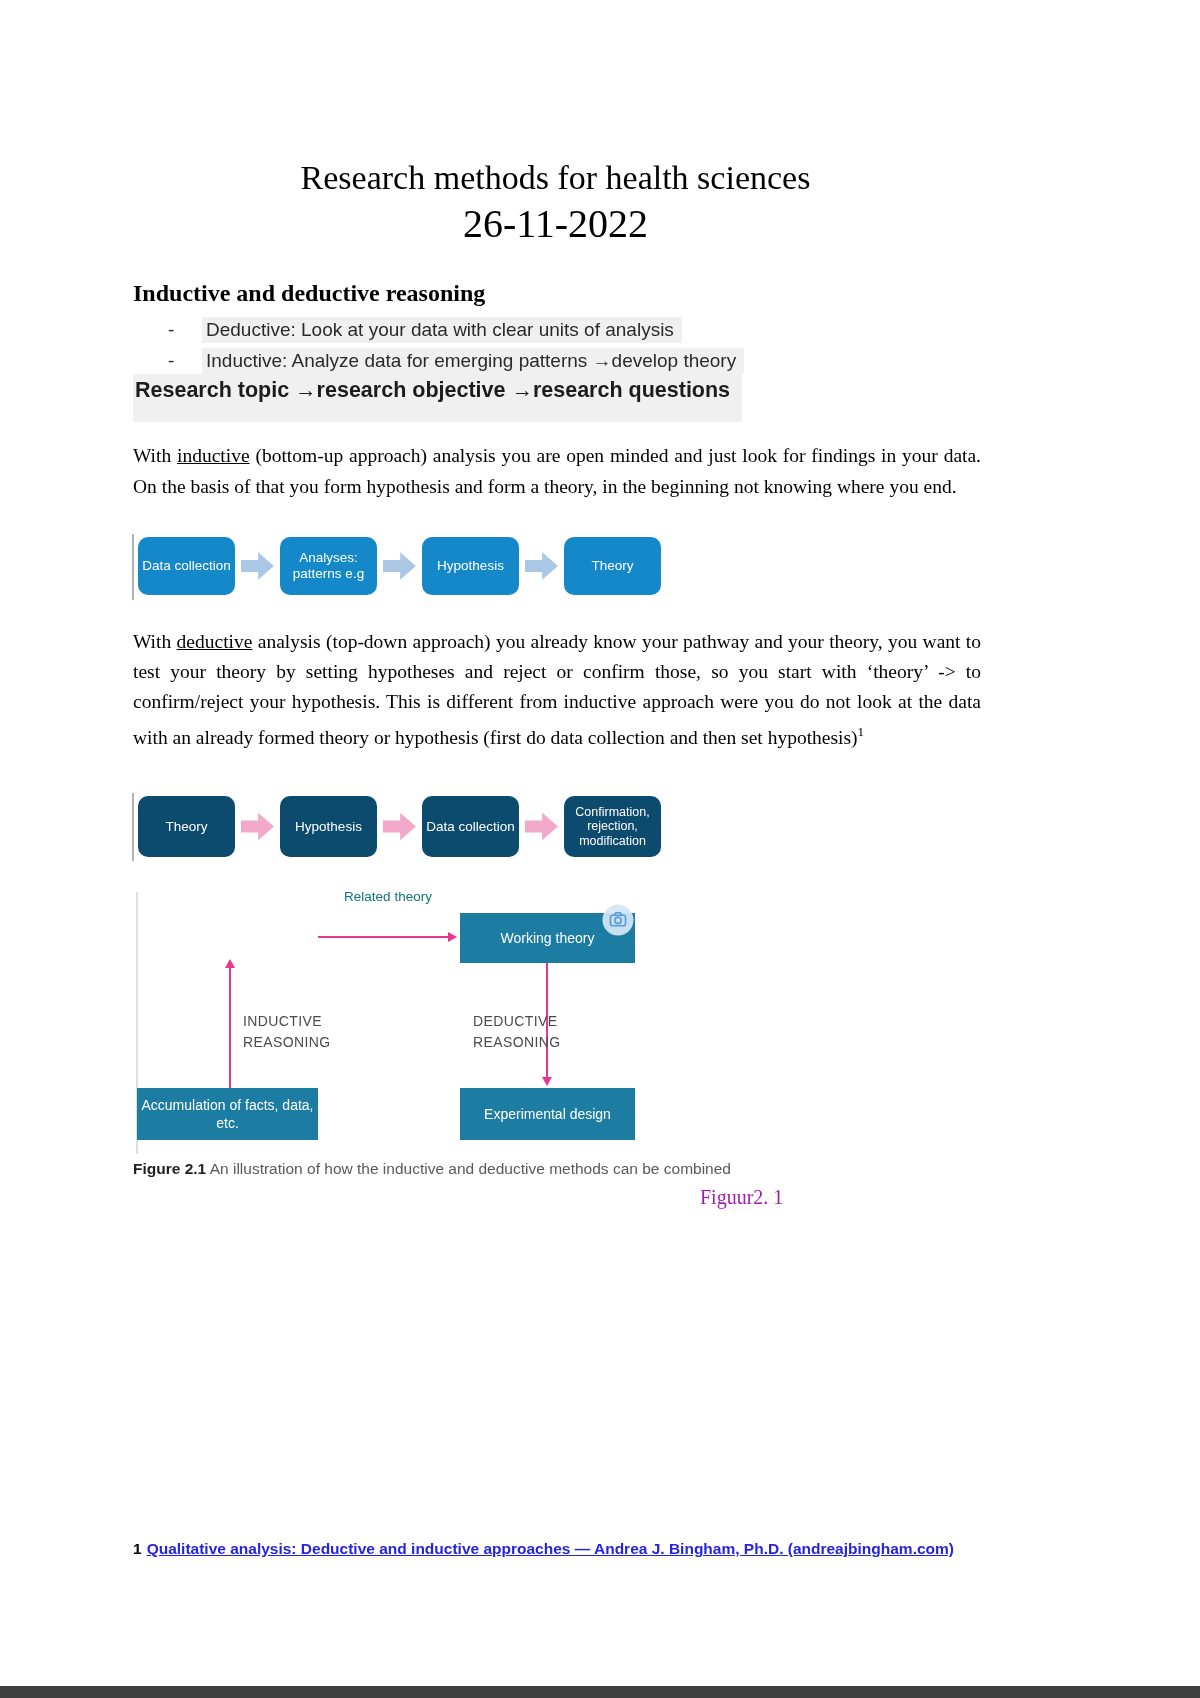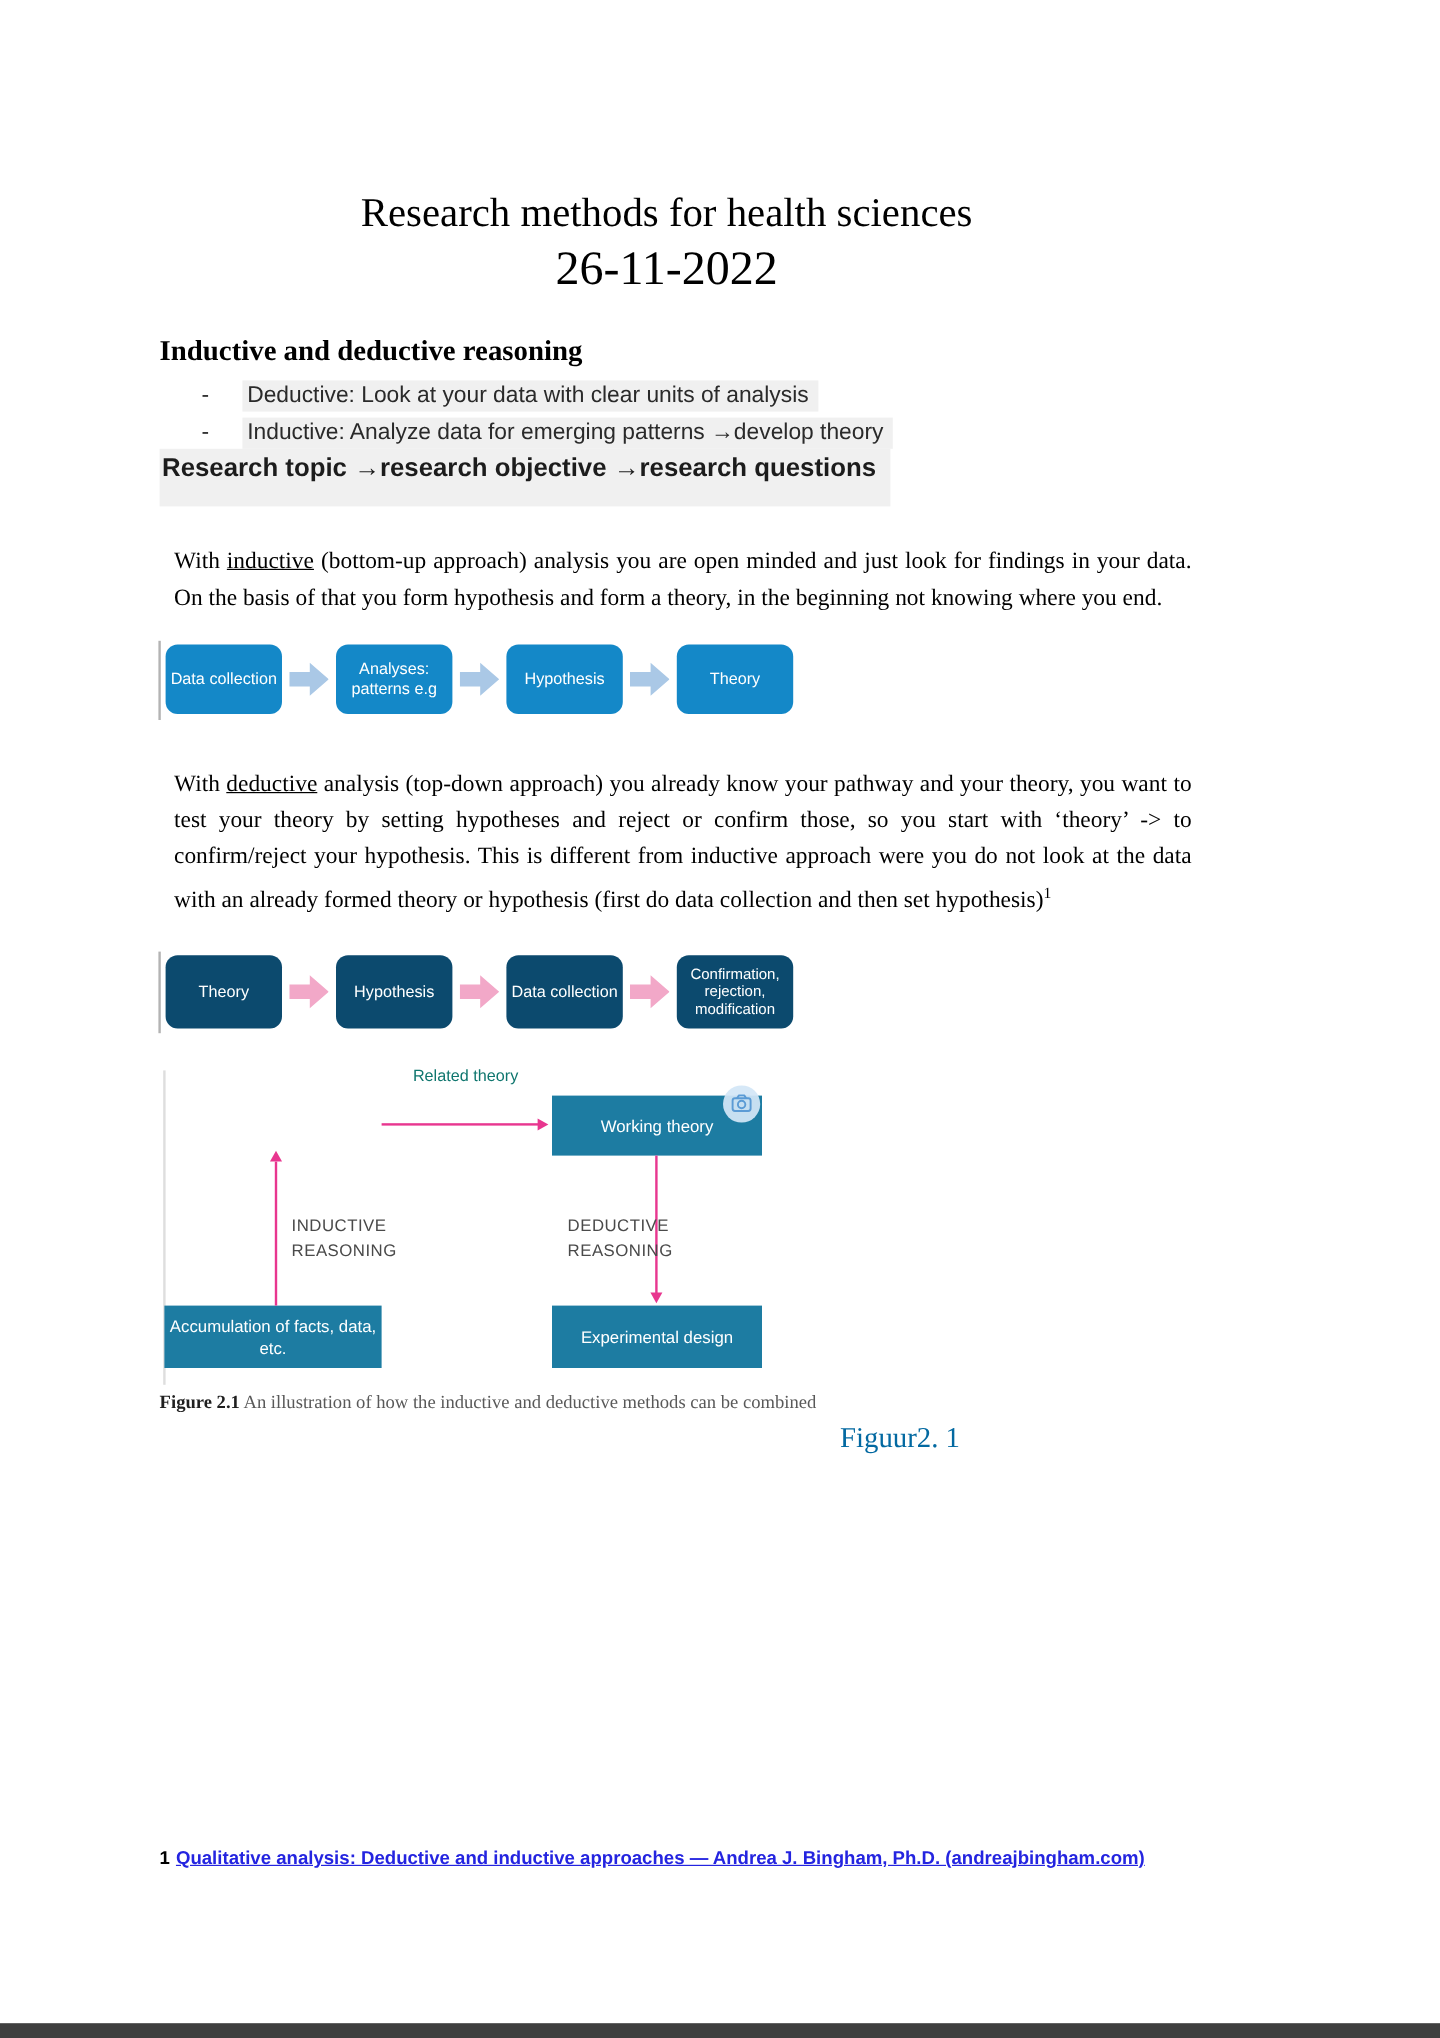--- a/index.html
+++ b/index.html
@@ -15,21 +15,21 @@
 
   .bullet  { position:absolute; left:168px; font-family:"Liberation Sans", sans-serif;
              font-size:19px; color:#2a2a2a; }
   .bullet .dash { display:inline-block; width:34px; }
   .hl      { background:#f0f0f0; padding:2px 8px 3px 4px; }
 
   .sans-h  { position:absolute; left:133px; top:378px; font-family:"Liberation Sans", sans-serif;
              font-size:21.5px; font-weight:700; color:#1c1c1c; }
   .sans-h .hl { padding:4px 12px 20px 2px; }
 
-  .body    { position:absolute; left:133px; width:848px; margin:12px; font-size:19.5px;
+  .body    { position:absolute; left:133px; width:848px; margin:0; font-size:19.5px;
              line-height:31px; text-align:justify; }
   .p1 { top:440px; }
   .p2 { top:627px; line-height:30px; }
   .u  { text-decoration:underline; }
   sup { font-size:13px; }
 
   
   .flow { position:absolute; left:138px; display:flex; align-items:center; }
   .flow::before { content:""; position:absolute; left:-6px; top:-3px; width:2px; background:#b3b3b3; }
   .flow-blue { top:537px; } .flow-blue::before { height:66px; }
@@ -68,23 +68,23 @@
   .vl-line { left:229px; top:968px; width:2px; height:120px; }
   .vr-line { left:546px; top:963px; width:2px; height:115px; }
   .ah { position:absolute; width:0; height:0; }
   .ah-right { left:448px; top:932px; border-top:5px solid transparent; border-bottom:5px solid transparent; border-left:9px solid #e8368f; }
   .ah-up    { left:225px; top:959px; border-left:5px solid transparent; border-right:5px solid transparent; border-bottom:9px solid #e8368f; }
   .ah-down  { left:542px; top:1077px; border-left:5px solid transparent; border-right:5px solid transparent; border-top:9px solid #e8368f; }
 
   .camera-badge { position:absolute; left:601px; top:903px; width:34px; height:34px; }
 
   .caption { position:absolute; left:133px; top:1156px; width:612px; margin:0;
-             font-family:Liberation Serif, serif; font-size:15.5px; line-height:25px; color:#595959; }
+             font-family:Liberation Sans, sans-serif; font-size:15.5px; line-height:25px; color:#595959; }
   .caption b { color:#1f1f1f; }
-  .figuur  { position:absolute; left:700px; top:1186px; font-size:24px; color:#0369a1; }
+  .figuur  { position:absolute; left:700px; top:1186px; font-size:20px; color:#a21caf; }
 
   
   .footnote { position:absolute; left:133px; top:1540px; font-family:"Liberation Sans", sans-serif;
               font-size:15.5px; font-weight:700; }
   .fn-marker { color:#000; margin-right:5px; }
   .fn-link { color:#2424e0; text-decoration:underline; cursor:pointer; }
 
   .bottom-bar { position:absolute; left:0; top:1686px; width:1200px; height:12px; background:#3f3f3f; }
 </style>
 </head>

